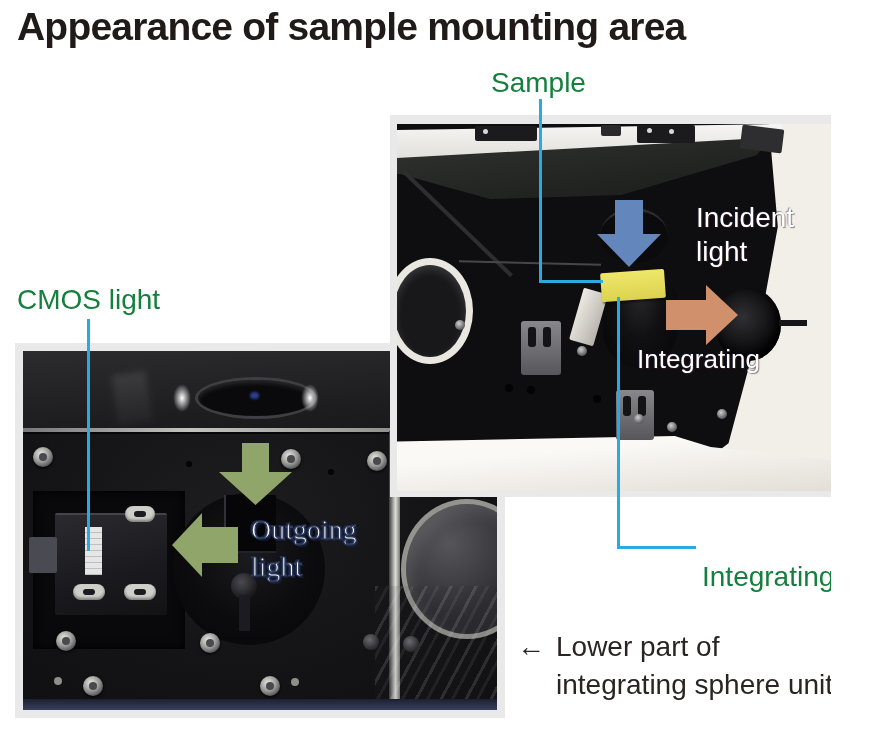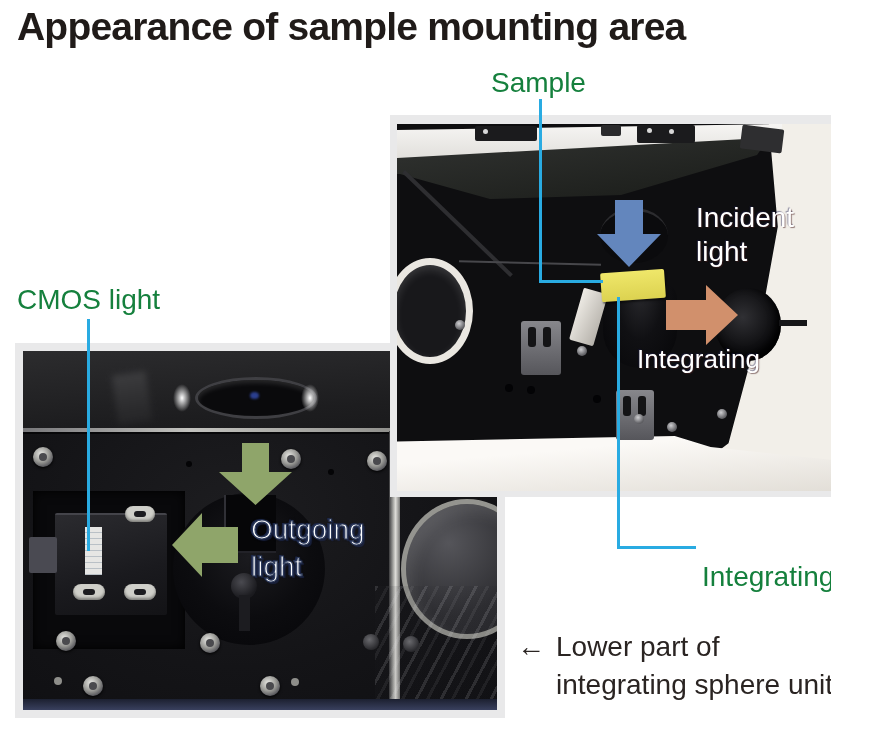--- a/index.html
+++ b/index.html
@@ -29,20 +29,21 @@
   .photo-text{
     position:absolute; color:#ffffff; font-size:28px; line-height:34px;
     white-space:nowrap; z-index:10;
     text-shadow:1px 1px 1px rgba(70,30,30,.55), -1px -1px 1px rgba(30,30,80,.45);
   }
   .photo-text.small{font-size:26px;}
   .photo-text.outlined{
     line-height:37px;
     -webkit-text-stroke:1.2px #2c3a5c;
     text-shadow:-2px -1px 0 rgba(28,40,78,.85), 2px 2px 1px rgba(28,40,78,.7), 0 0 3px rgba(28,40,78,.5);
+    font-family:Liberation Serif, serif;
   }
 
   
   .leader{position:absolute; background:#29abe2; z-index:30;}
   .ln-sample-v{left:539px; top:99px;  width:3px;  height:184px;}
   .ln-sample-h{left:539px; top:280px; width:64px; height:3px;}
   .ln-cmos   {left:87px;  top:319px; width:3px;  height:232px;}
   .ln-integ-v{left:617px; top:297px; width:3px;  height:252px;}
   .ln-integ-h{left:617px; top:546px; width:79px; height:3px;}
 

